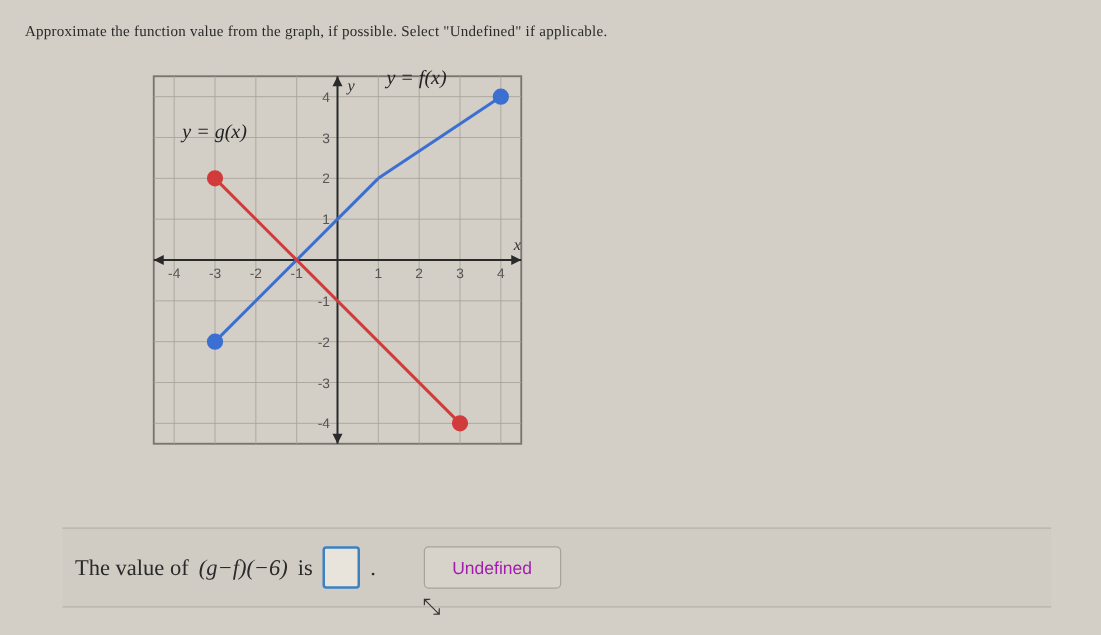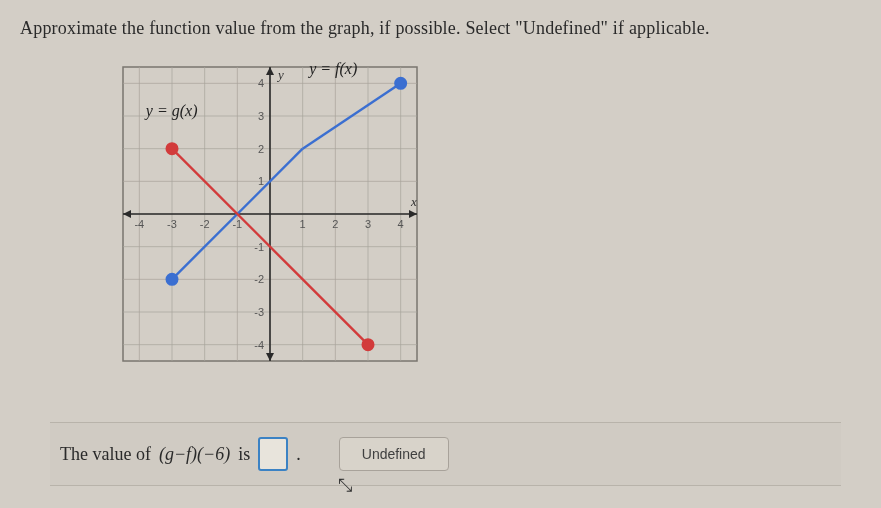--- a/index.html
+++ b/index.html
@@ -7,21 +7,21 @@
     padding: 18px 20px;
     background: #d3cec6;
     font-family: Georgia, 'Times New Roman', serif;
     color: #2a2a2a;
     width: 881px;
     height: 508px;
     box-sizing: border-box;
     position: relative;
   }
   .prompt {
-    font-size: 18px;
+    font-size: 12px;
     margin-bottom: 10px;
     letter-spacing: 0.2px;
   }
   .graph-wrap {
     margin-left: 85px;
     margin-top: 4px;
   }
   .answer-row {
     position: absolute;
     bottom: 22px;
@@ -47,21 +47,21 @@
     padding: 0;
   }
   .undef-btn {
     margin-left: 30px;
     padding: 8px 22px;
     border: 1px solid #a8a29a;
     border-radius: 4px;
     background: #d8d3ca;
     font-family: Arial, sans-serif;
     font-size: 14px;
-    color: #404040;
+    color: #a21caf;
     cursor: pointer;
   }
   .math-expr { font-style: italic; }
   .cursor-icon {
     position: absolute;
     bottom: 12px;
     left: 338px;
     font-size: 18px;
     color: #333;
     pointer-events: none;

